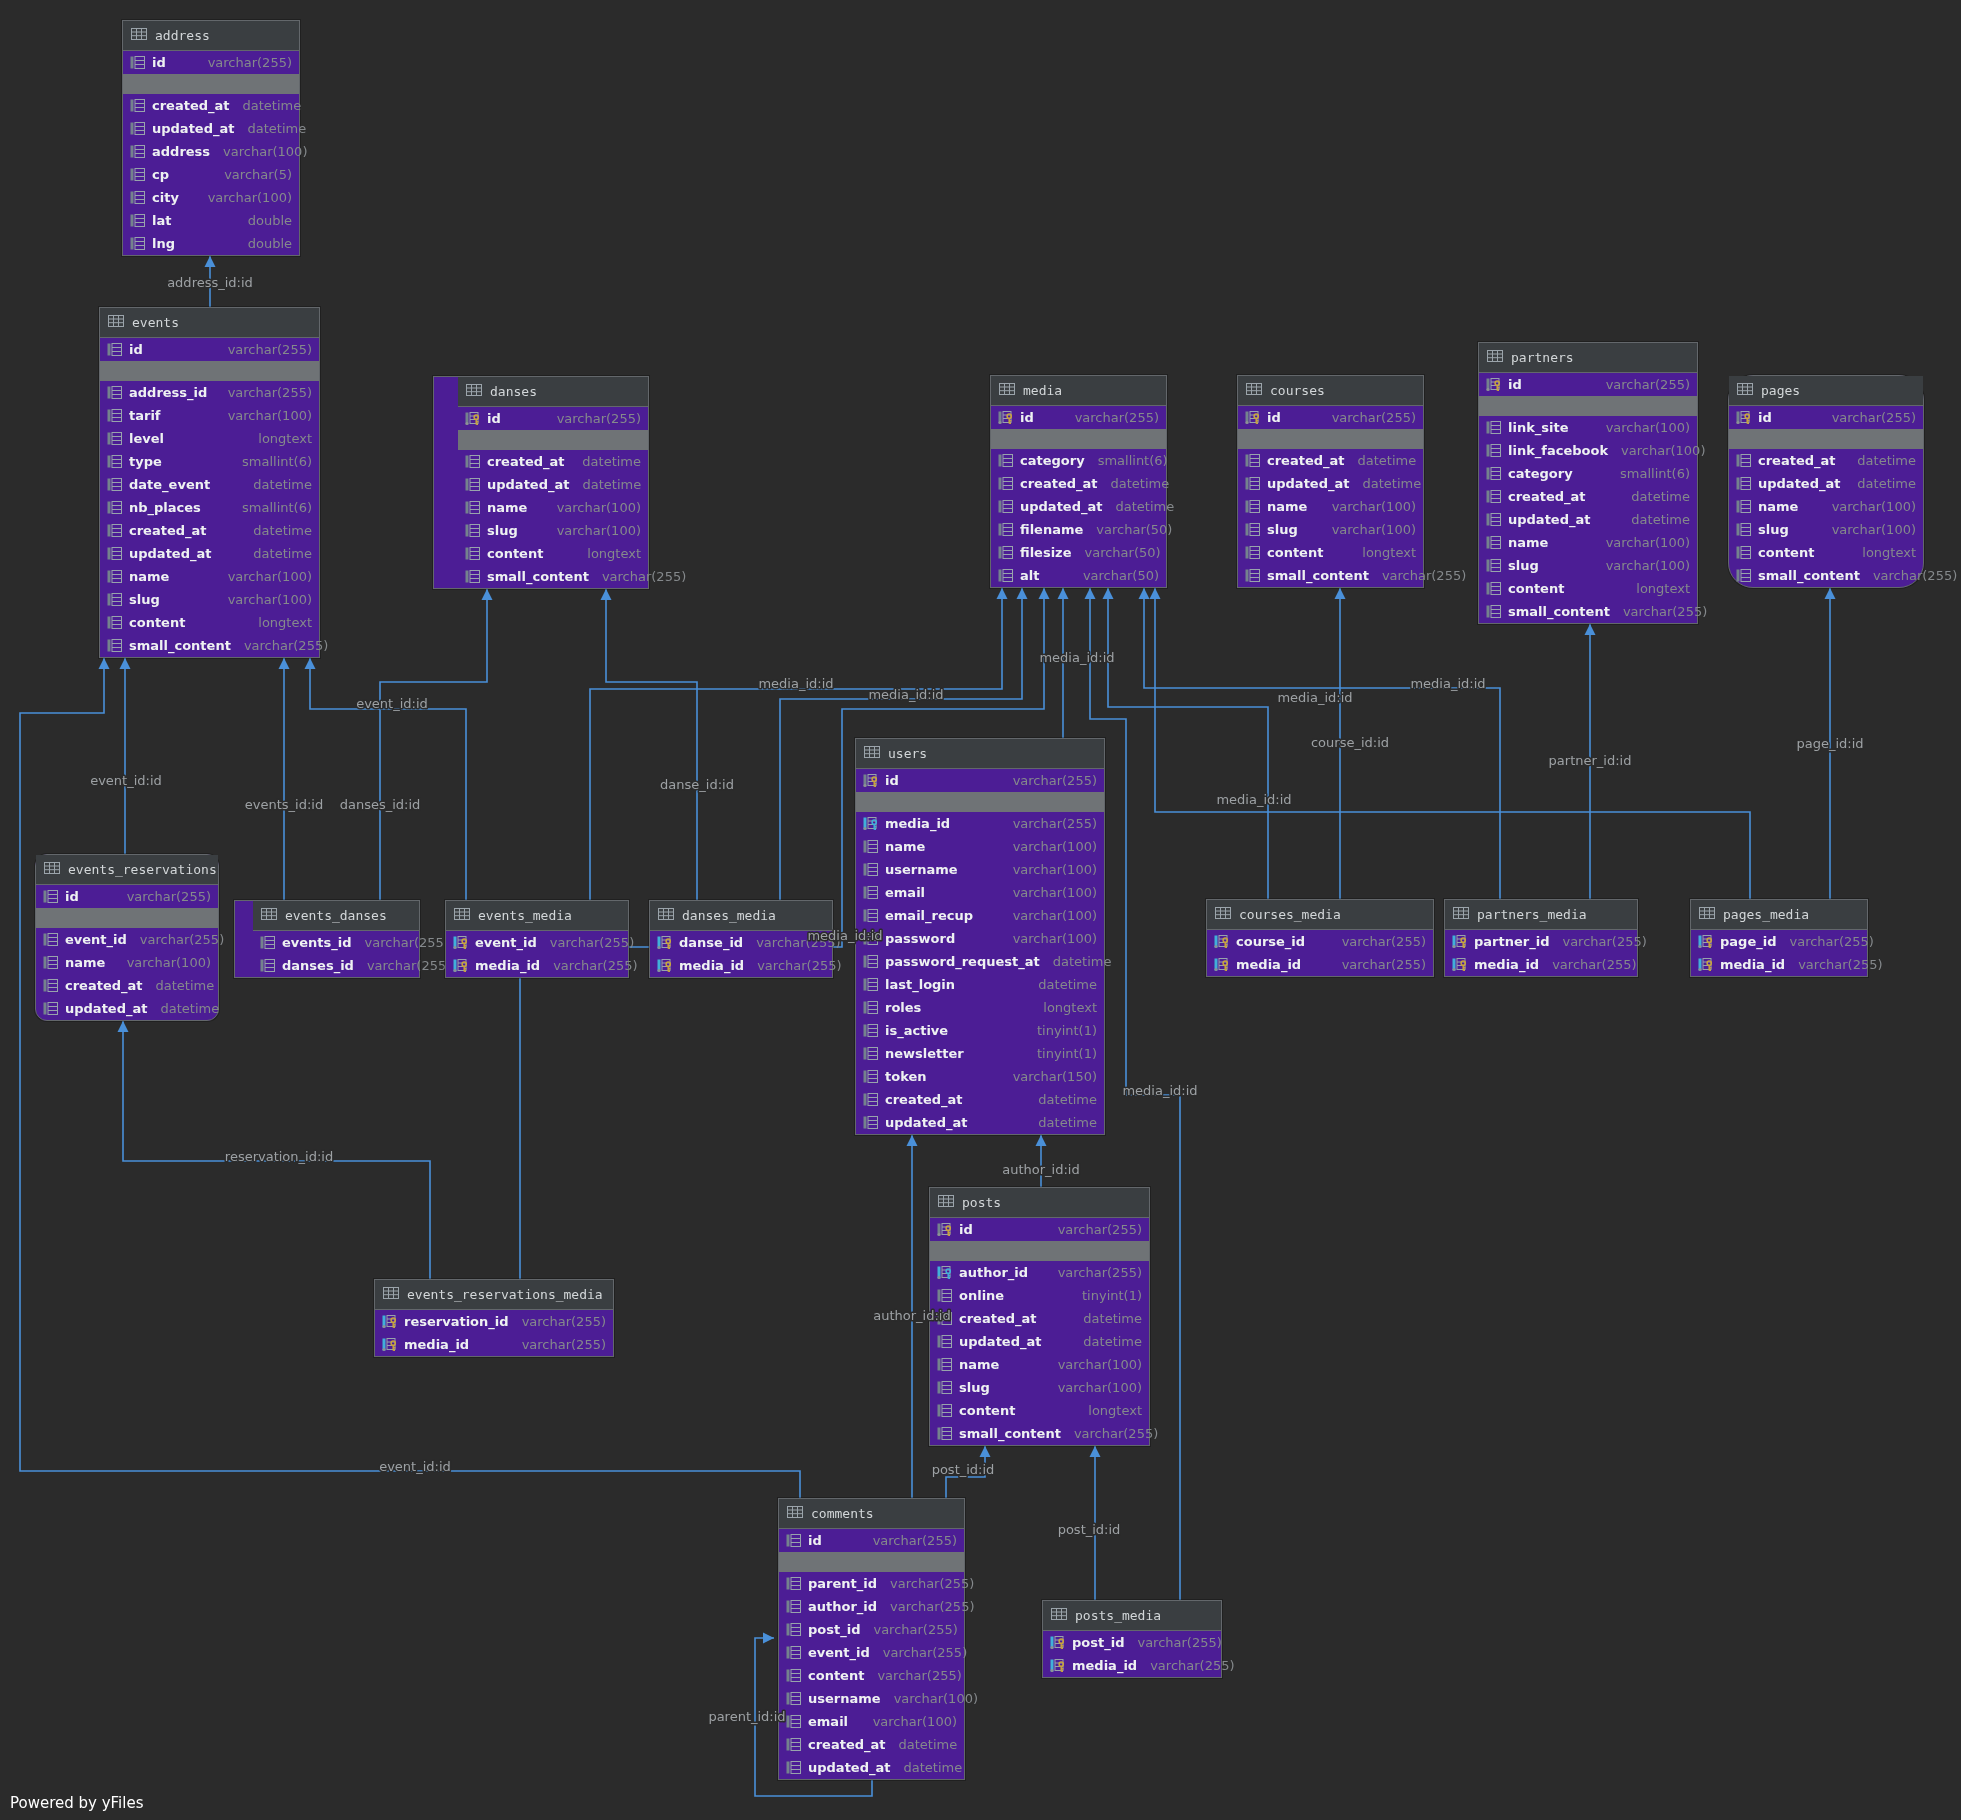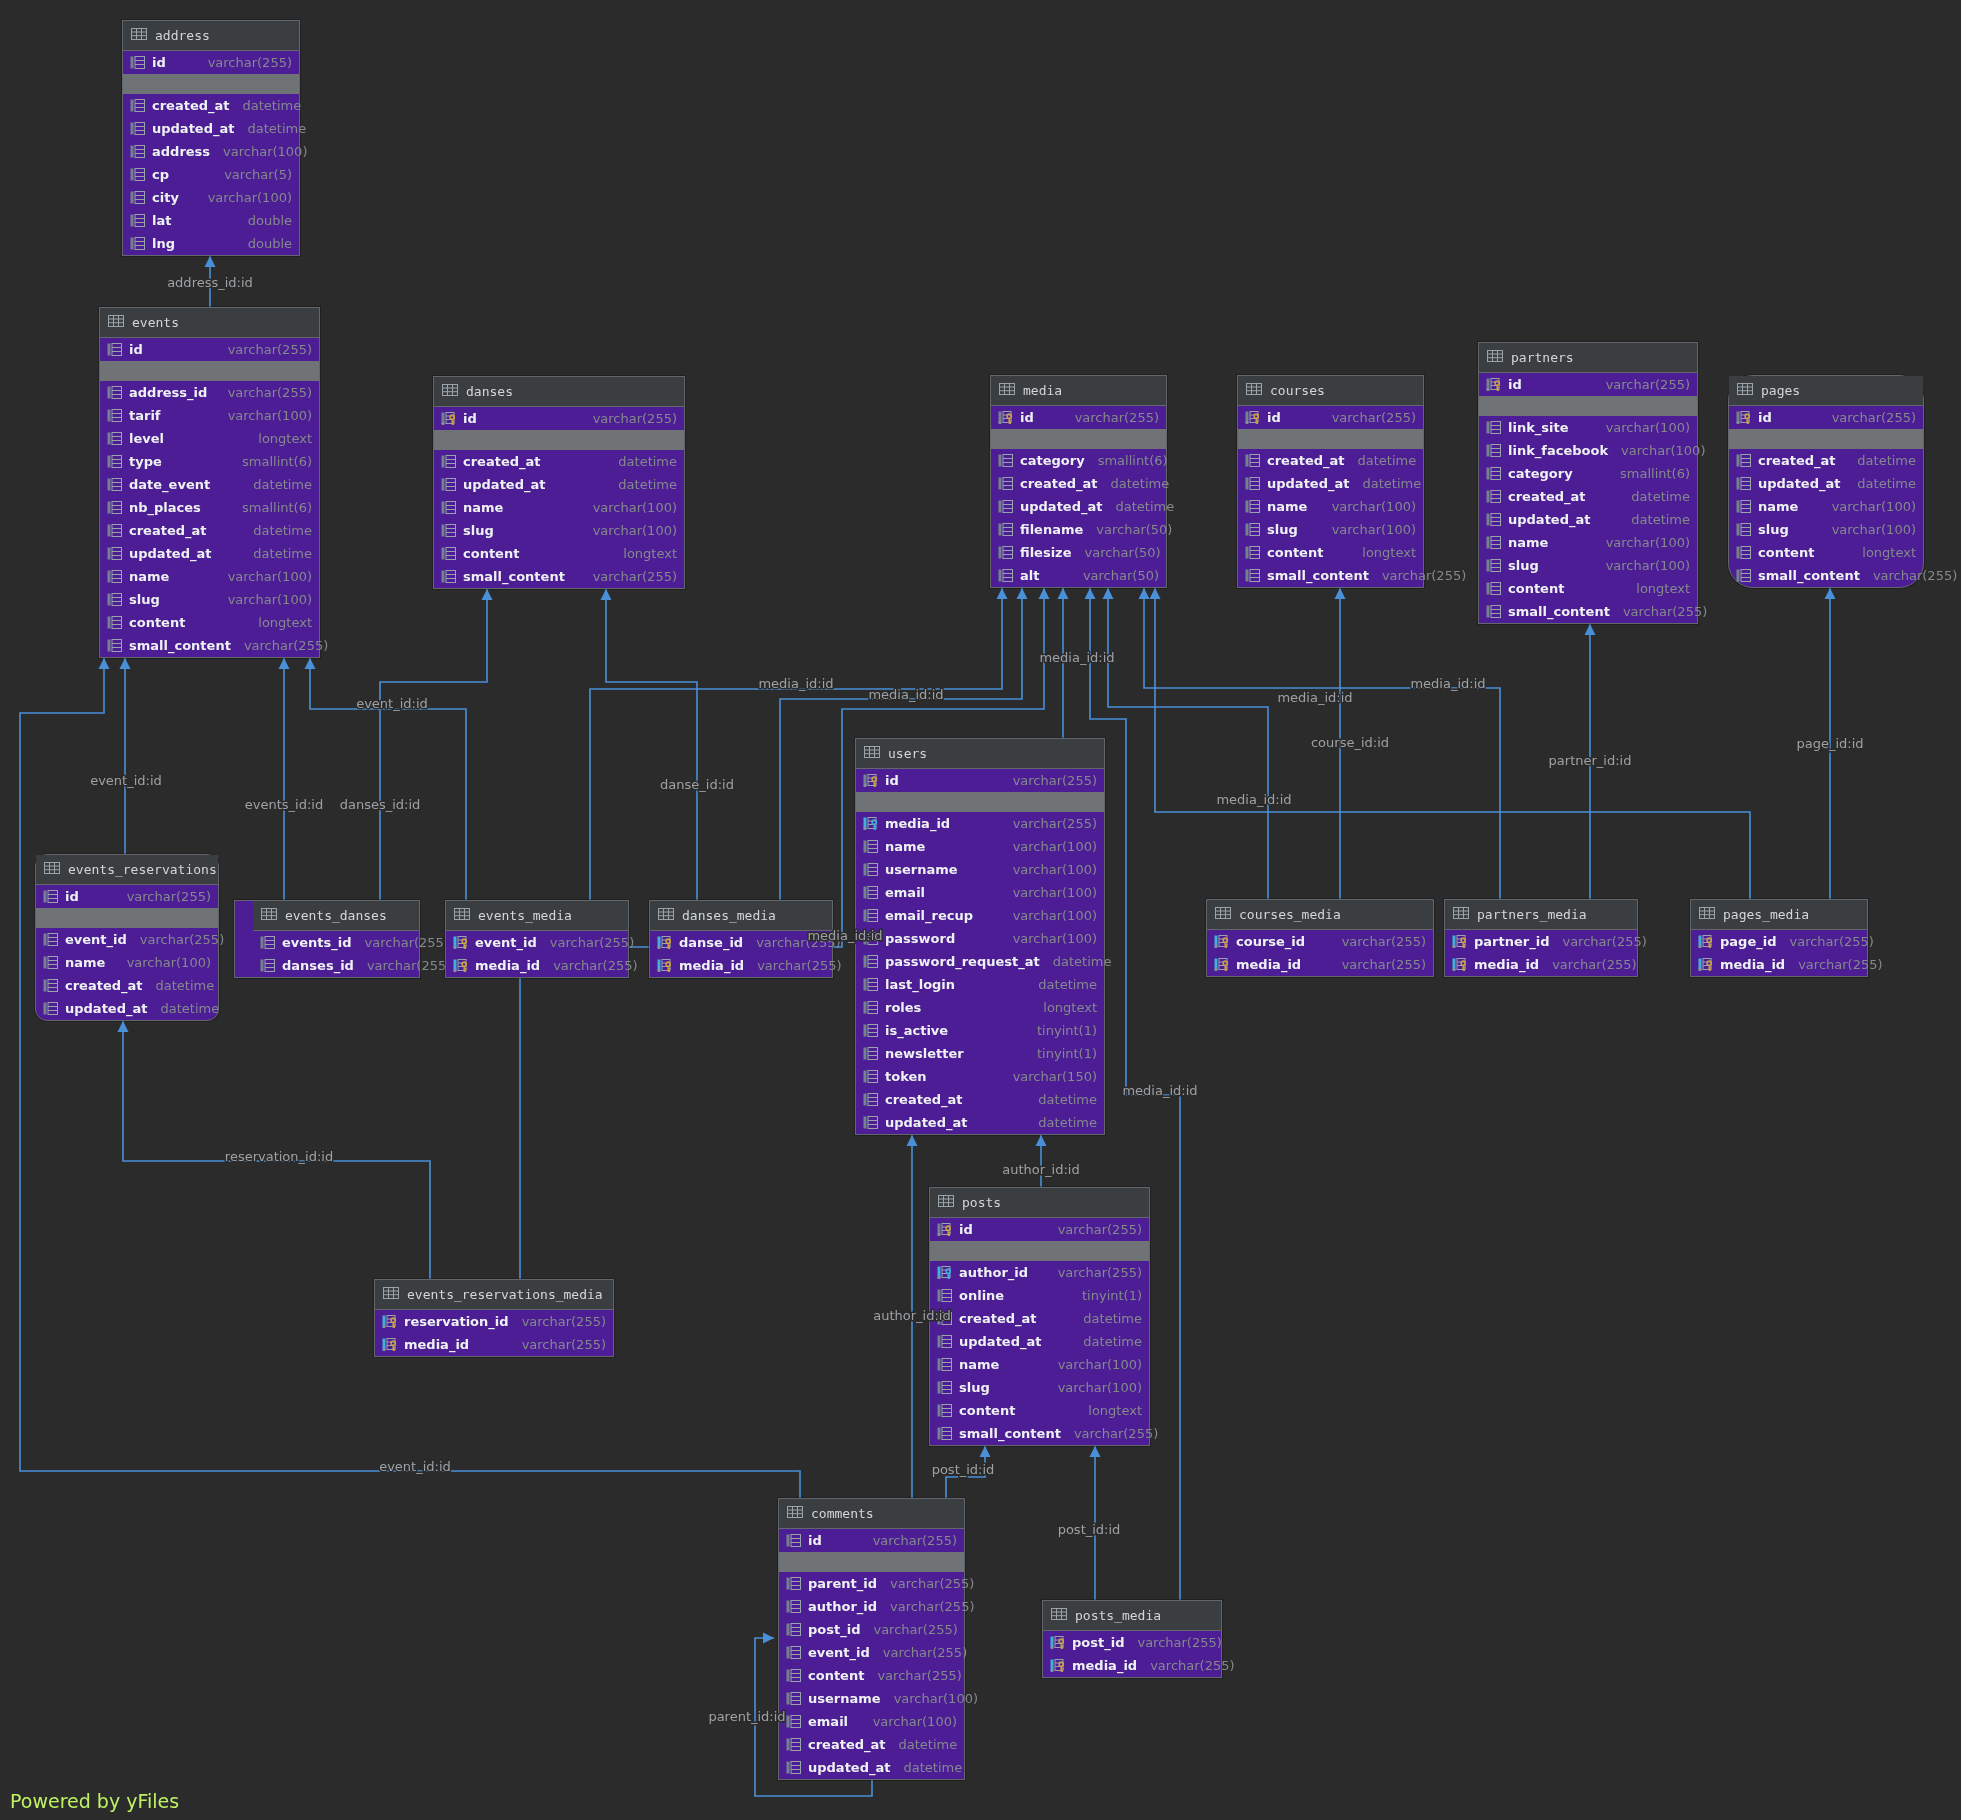--- a/index.html
+++ b/index.html
@@ -15,21 +15,21 @@
        background:#3a3e41;border-bottom:1px solid #63676b;
        font-family:"DejaVu Sans Mono",monospace;font-size:13px;color:#d3d7d9;box-sizing:border-box;}
   .row{height:23px;display:flex;align-items:center;padding:0 7px;gap:5px;font-size:13px;box-sizing:border-box;}
   .row .ic{flex:0 0 17px;display:flex;align-items:center;}
   .row .nm{color:#eef1f2;font-weight:bold;white-space:nowrap;}
   .row .tp{margin-left:auto;color:#85898c;white-space:nowrap;padding-left:8px;}
   .sep{height:20px;background:#6f7376;}
   .edge-line{fill:none;stroke-width:1.6px;}
   .edge-label{font-family:"DejaVu Sans",sans-serif;font-size:13px;fill:#9da1a4;
        paint-order:stroke;stroke:#2b2b2b;stroke-width:3px;stroke-linejoin:round;text-anchor:middle;}
-  .footer{position:absolute;left:10px;bottom:8px;font-size:19px;color:#bef264;z-index:4;}
+  .footer{position:absolute;left:10px;bottom:8px;font-size:15px;color:#ffffff;z-index:4;}
 </style>
 </head>
 <body>
 
 <div id="canvas">
   <svg id="edges-layer" width="1961" height="1820">
       <polyline points="210,307 210,256" class="edge-line" stroke="#4a90d9"></polyline>
       <polygon points="210,256 204.5,267 215.5,267" fill="#4a90d9"></polygon>
       <polyline points="125,854 125,658" class="edge-line" stroke="#4a90d9"></polyline>
       <polygon points="125,658 119.5,669 130.5,669" fill="#4a90d9"></polygon>
@@ -354,21 +354,21 @@
               <rect x="0.5" y="1.5" width="3" height="12" fill="#74828d"></rect>
               <rect x="5" y="1.5" width="9.5" height="12" fill="none" stroke="#98a3ac"></rect>
               <line x1="5" y1="5.5" x2="14.5" y2="5.5" stroke="#98a3ac"></line>
               <line x1="5" y1="9.5" x2="14.5" y2="9.5" stroke="#98a3ac"></line>
             </svg>
           </span>
           <span class="nm">small_content</span>
           <span class="tp">varchar(255)</span>
         </div>
       </div>
-      <div class="tbl" style="left: 433px; top: 376px; width: 252px;">
+      <div class="tbl" style="left: 433px; top: 376px; width: 216px; padding-left: 24px;">
         <div class="tbl-header">
           <span class="ic"><svg width="16" height="14" viewBox="0 0 16 14">
               <g stroke="#9ba4ab" fill="none">
                 <rect x="0.5" y="1.5" width="15" height="11"></rect>
                 <line x1="0.5" y1="5" x2="15.5" y2="5"></line>
                 <line x1="0.5" y1="8.7" x2="15.5" y2="8.7"></line>
                 <line x1="5.5" y1="1.5" x2="5.5" y2="12.5"></line>
                 <line x1="10.5" y1="1.5" x2="10.5" y2="12.5"></line>
               </g>
             </svg></span>

